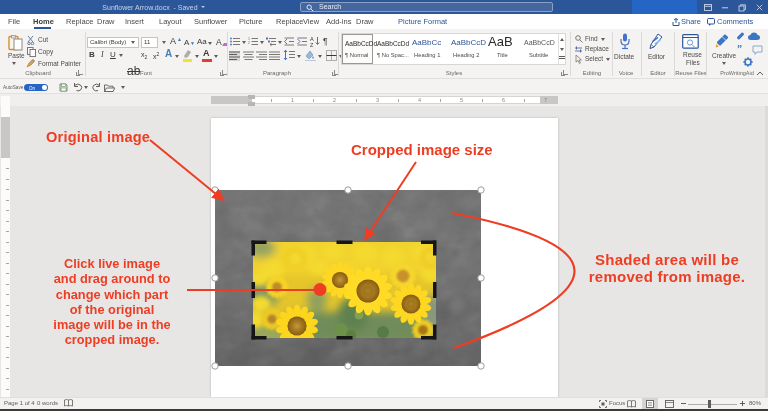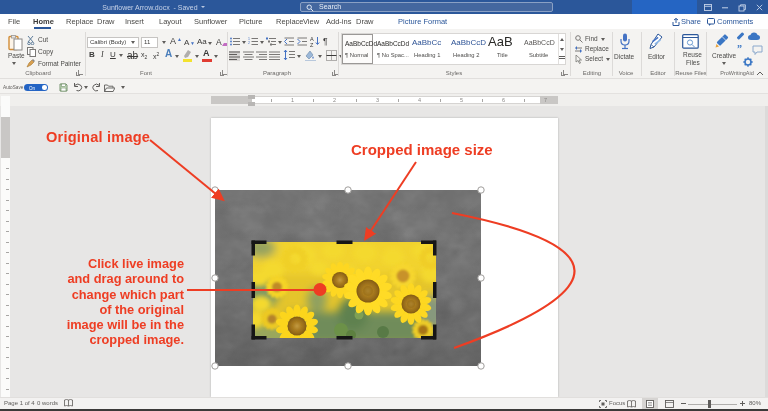--- a/index.html
+++ b/index.html
@@ -140,21 +140,21 @@
 <div class="rtxt" style="left:197px;top:37px;font-size:8px;color:#3b3a39">Aa</div>
 <div class="car" style="left:208px;top:42px"></div>
 <div class="rtxt" style="left:216px;top:37px;font-size:8.5px;color:#3b3a39">A</div>
 <svg class="ic" style="left:222px;top:42px" width="6" height="5" viewBox="0 0 6 5">
         <path d="M0 4 L2 1 L5 1 L5 4Z" fill="#c26cc2"></path>
       </svg>
 <div class="rtxt" style="left:89px;top:50px;font-size:8px;font-weight:bold;color:#3b3a39">B</div>
 <div class="rtxt" style="left:101px;top:50px;font-size:8px;font-style:italic;font-family:'Liberation Serif',serif;color:#3b3a39">I</div>
 <div class="rtxt" style="left:110px;top:50px;font-size:8px;text-decoration:underline;color:#3b3a39">U</div>
 <div class="car" style="left:119px;top:54px"></div>
-<div class="rtxt" style="left:127px;top:50px;font-size:10px;text-decoration:line-through;color:#3b3a39">ab</div>
+<div class="rtxt" style="left:127px;top:64px;font-size:12px;text-decoration:line-through;color:#3b3a39">ab</div>
 <div class="rtxt" style="left:141px;top:51px;font-size:7px;color:#3b3a39">x<span style="font-size:5px;vertical-align:-2px">2</span></div>
 <div class="rtxt" style="left:153px;top:51px;font-size:7px;color:#3b3a39">x<span style="font-size:5px;vertical-align:3px">2</span></div>
 <div class="rtxt" style="left:165px;top:48px;font-size:10px;font-weight:bold;color:#4a7ebb">A</div>
 <div class="car" style="left:175px;top:55px"></div>
 <svg class="ic" style="left:182px;top:49px" width="11" height="13" viewBox="0 0 11 13">
         <path d="M2 7 L6 1 L9 3 L6 8 L3 9Z" fill="#b0aeac"></path>
         <rect x="1" y="10" width="9" height="3" fill="#f3e22e"></rect>
       </svg>
 <div class="car" style="left:195px;top:55px"></div>
 <div class="rtxt" style="left:203px;top:48px;font-size:9px;font-weight:bold;color:#3b3a39">A</div>
@@ -644,21 +644,22 @@
 <g stroke="#ee3d23" stroke-width="2" fill="none">
 <line x1="150" y1="140" x2="222" y2="199" marker-end="url(#ah)"></line>
 <line x1="416" y1="162" x2="366" y2="238" marker-end="url(#ah)"></line>
 <line x1="187" y1="290" x2="314" y2="290"></line>
 <path d="M452,213 Q696,261 454,348" stroke-width="2.2"></path>
 </g>
 <circle cx="320" cy="289.5" r="6.5" fill="#ee3d23"></circle>
 </svg>
 <div class="red" style="left:46px;top:129px;font-size:14.6px;letter-spacing:0.2px">Original image</div>
 <div class="red" style="left:351px;top:141px;font-size:15px">Cropped image size</div>
-<div class="red" style="left:40px;top:256px;width:144px;text-align:right;font-size:12.8px;line-height:15.3px">Click live image<br>and drag around to<br>change which part<br>of the original<br>image will be in the<br>cropped image.</div>
+<div class="red" style="left:40px;top:256px;width:144px;text-align:center;font-size:12.8px;line-height:15.3px">Click live image<br>and drag around to<br>change which part<br>of the original<br>image will be in the<br>cropped image.</div>
+<div class="red" style="left:582px;top:251px;width:170px;text-align:center;font-size:15px;line-height:17px;letter-spacing:0.25px">Shaded area will be removed from image.</div>
 
 <div class="abs" id="status"></div>
 <div class="stxt" style="left:4px">Page 1 of 4</div>
 <div class="stxt" style="left:37px">0 words</div>
 <svg class="ic" style="left:64px;top:399px" width="9" height="8" viewBox="0 0 9 8">
       <path d="M0.5 1 Q2.5 0 4.5 1 Q6.5 0 8.5 1 L8.5 7 Q6.5 6 4.5 7 Q2.5 6 0.5 7Z" fill="none" stroke="#5f5d5b" stroke-width="0.8"></path>
       <line x1="4.5" y1="1" x2="4.5" y2="7" stroke="#5f5d5b" stroke-width="0.8"></line>
     </svg>
 <svg class="ic" style="left:599px;top:400px" width="8" height="8" viewBox="0 0 8 8">
       <path d="M0.5 2 L0.5 0.5 L2 0.5 M6 0.5 L7.5 0.5 L7.5 2 M7.5 6 L7.5 7.5 L6 7.5 M2 7.5 L0.5 7.5 L0.5 6" fill="none" stroke="#5f5d5b" stroke-width="0.9"></path>

